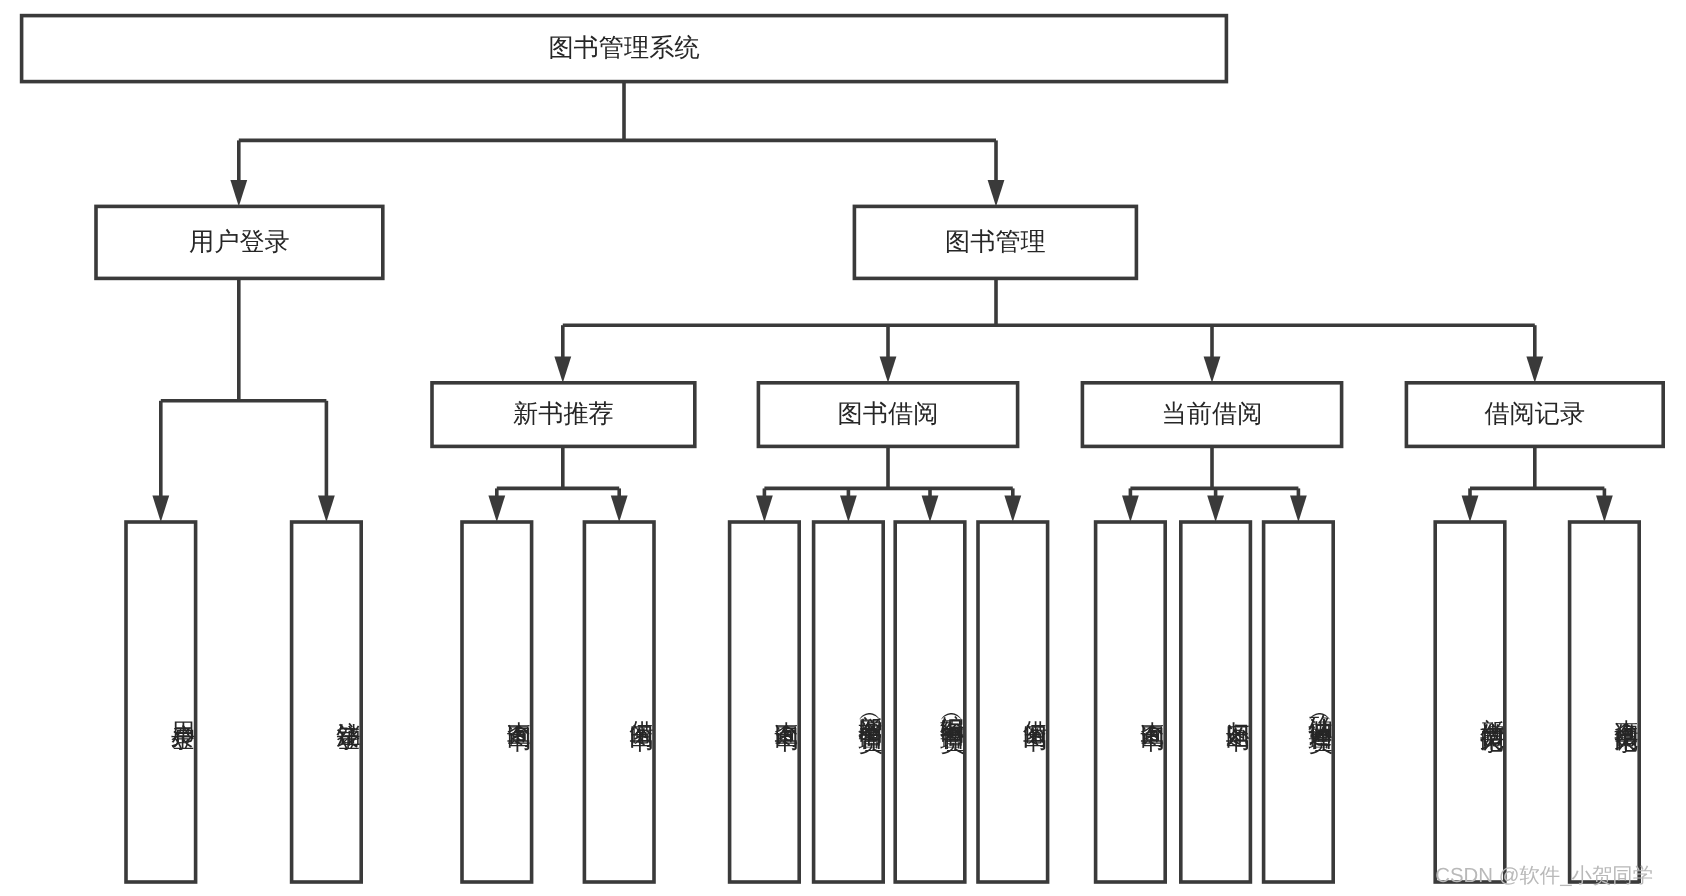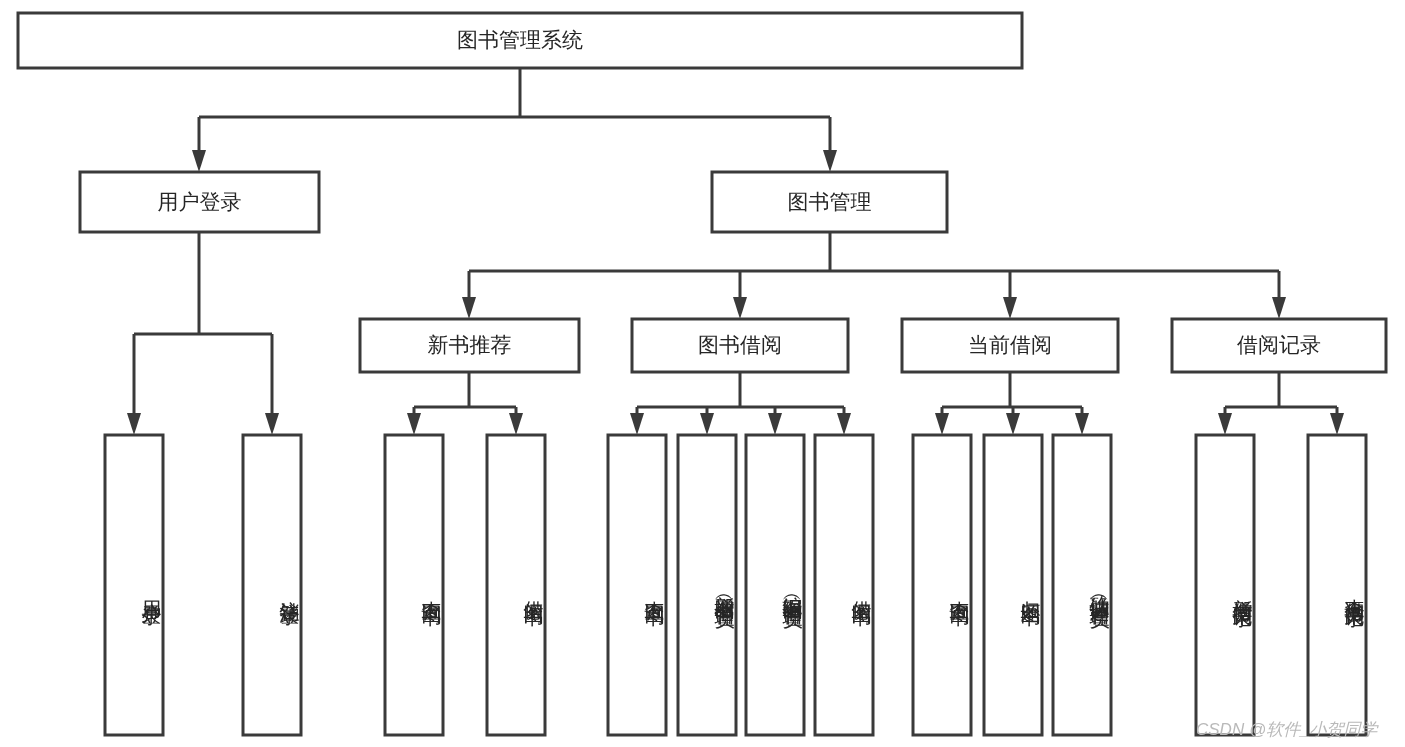--- a/index.html
+++ b/index.html
@@ -180,15 +180,15 @@
       <div class="node-label-v" style="left: 678px; top: 449px; width: 58px; height: 280px;">新增图书（管理员）</div>
       <div class="node-label-v" style="left: 746px; top: 449px; width: 58px; height: 280px;">编辑图书（管理员）</div>
       <div class="node-label-v" style="left: 815px; top: 449px; width: 58px; height: 280px;">借阅图书</div>
       <div class="node-label-v" style="left: 913px; top: 449px; width: 58px; height: 280px;">查询图书</div>
       <div class="node-label-v" style="left: 984px; top: 449px; width: 58px; height: 280px;">归还图书</div>
       <div class="node-label-v" style="left: 1053px; top: 449px; width: 58px; height: 280px;">确认归还（管理员）</div>
       <div class="node-label-v" style="left: 1196px; top: 449px; width: 58px; height: 280px;">新增借阅记录</div>
       <div class="node-label-v" style="left: 1308px; top: 449px; width: 58px; height: 280px;">查询借阅记录</div>
     </div>
 
-  <div class="watermark" style="left: 1196px; top: 718px; font-style: italic;">CSDN @软件_小贺同学</div>
+  <div class="watermark" style="left: 1196px; top: 718px;">CSDN @软件_小贺同学</div>
 
 </div>
 
 </body></html>

